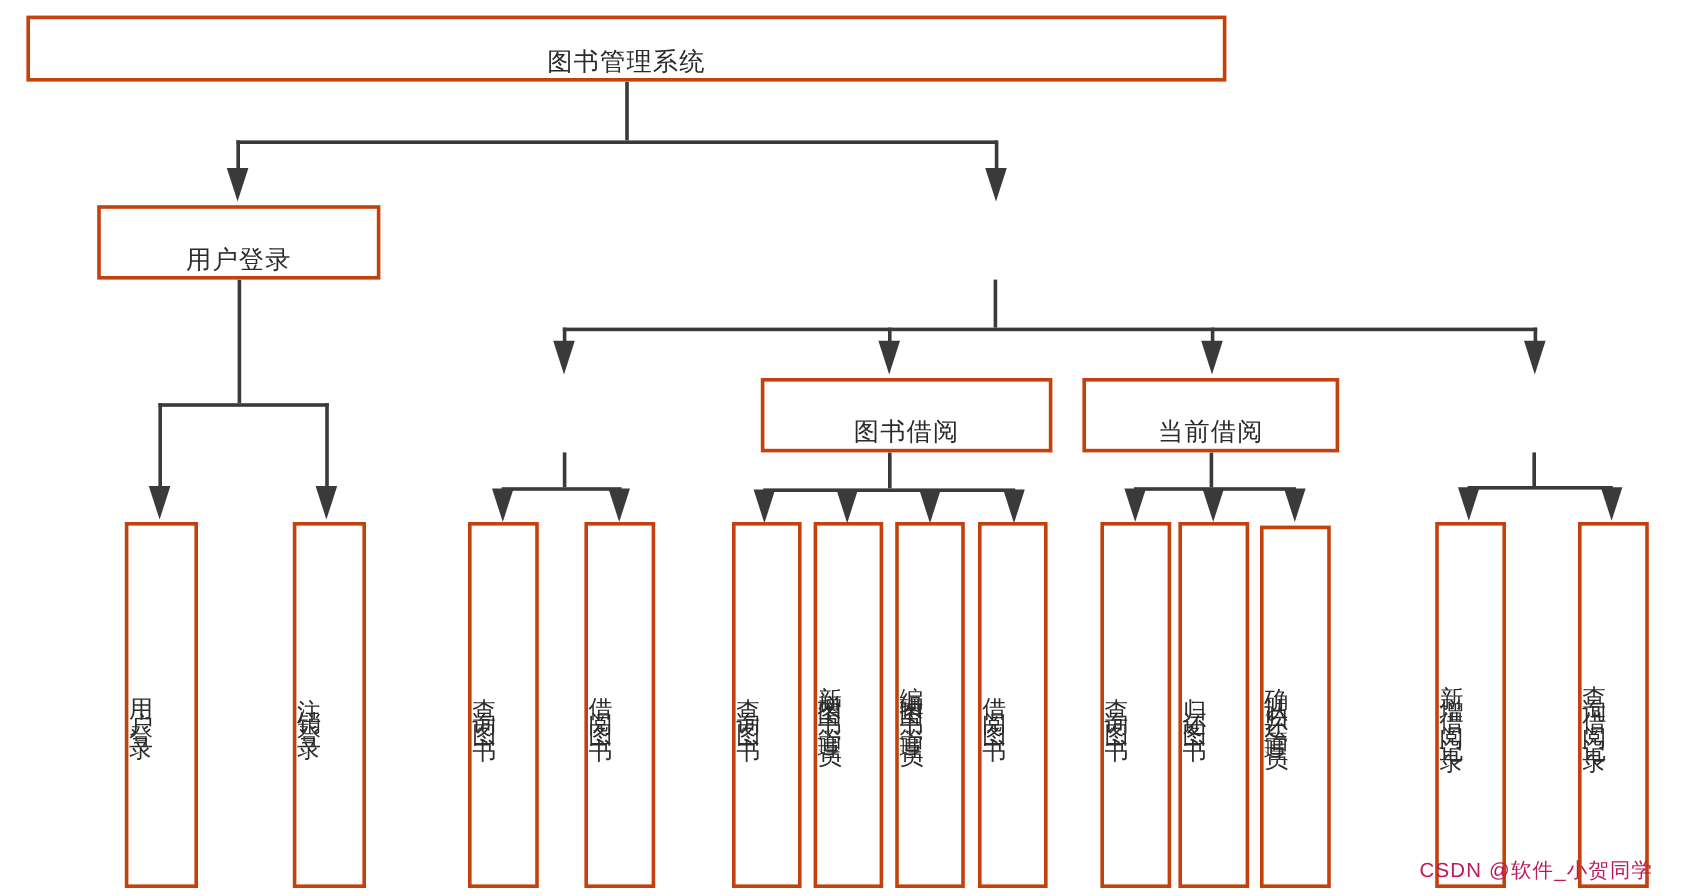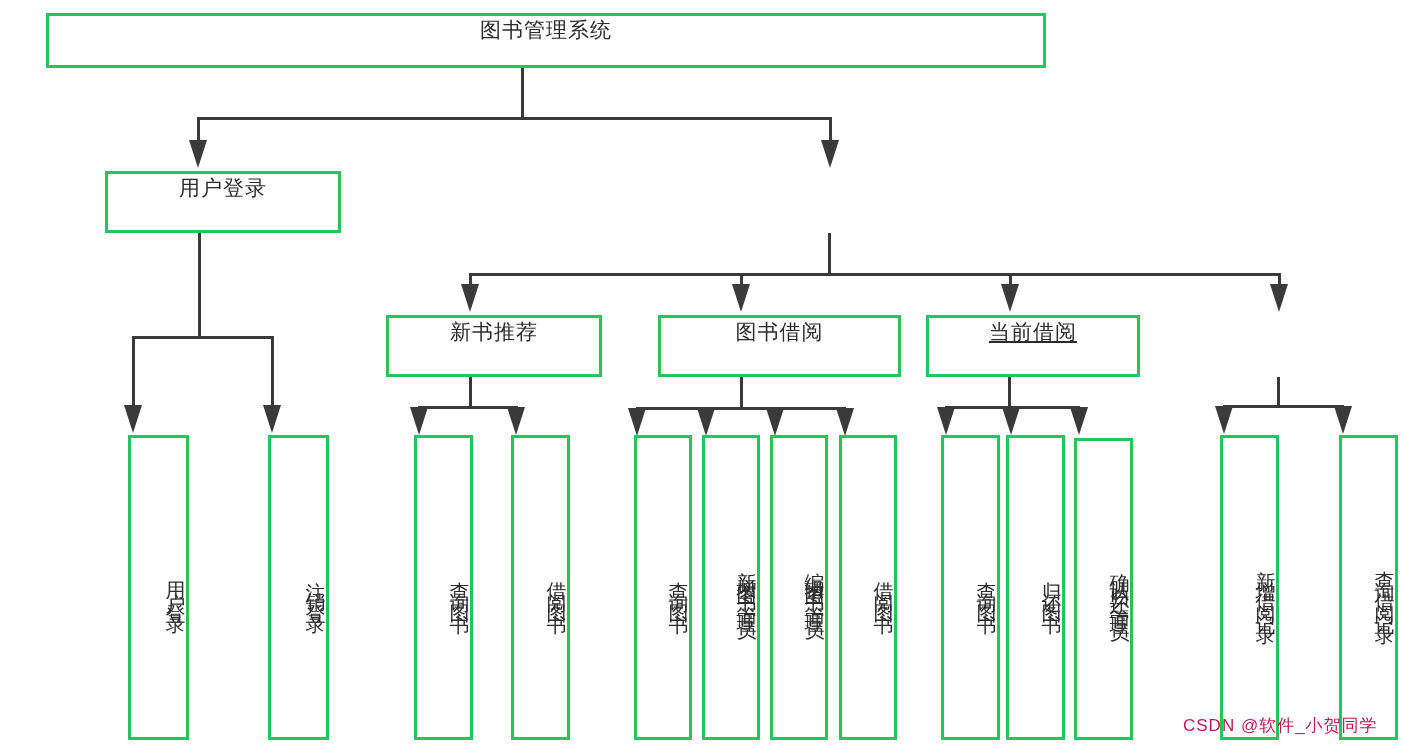--- a/index.html
+++ b/index.html
@@ -1,23 +1,23 @@
 <!DOCTYPE html>
 <html><head>
 <meta charset="utf-8">
 <style>
   html,body{margin:0;padding:0;background:#ffffff;}
   .canvas{
     position:relative;width:1405px;height:747px;background:#ffffff;overflow:hidden;
     font-family:"Liberation Sans","DejaVu Sans",sans-serif;color:#2b2b2b;
   }
   .node{
-    position:absolute;background:#ffffff;border:3px solid #22c55e;box-sizing:border-box;
-    display:flex;align-items:flex-start;justify-content:center;
-    font-size:21px;letter-spacing:1px;white-space:nowrap;z-index:2;margin-left:24px;
+    position:absolute;background:#ffffff;border:3px solid #c2410c;box-sizing:border-box;
+    display:flex;align-items:flex-end;justify-content:center;
+    font-size:21px;letter-spacing:1px;white-space:nowrap;z-index:2;
   }
   .vnode{
     writing-mode:vertical-rl;text-orientation:mixed;font-size:20px;
     letter-spacing:11px;line-height:1;white-space:normal;
   }
   .vnode.vlong{letter-spacing:7px;}
   .line{position:absolute;background:#3a3a3a;z-index:1;}
   .arrow{
     position:absolute;width:0;height:0;z-index:1;
     border-left:9px solid transparent;border-right:9px solid transparent;
@@ -59,27 +59,24 @@
   <div class="line" style="left:469px;top:273px;width:812px;height:3px;"></div>
   <div class="line" style="left:469px;top:273px;width:3px;height:13px;"></div>
   <div class="arrow" style="left:461px;top:284px;"></div>
   <div class="line" style="left:740px;top:273px;width:3px;height:13px;"></div>
   <div class="arrow" style="left:732px;top:284px;"></div>
   <div class="line" style="left:1009px;top:273px;width:3px;height:13px;"></div>
   <div class="arrow" style="left:1001px;top:284px;"></div>
   <div class="line" style="left:1278px;top:273px;width:3px;height:13px;"></div>
   <div class="arrow" style="left:1270px;top:284px;"></div>
 
-  <div class="node" style="left:362px;top:315px;width:216px;height:62px;">
-    <span>新书推荐</span>
-  </div>
   <div class="node" style="left:634px;top:315px;width:243px;height:62px;">
     <span>图书借阅</span>
   </div>
-  <div class="node" style="left:902px;top:315px;width:214px;height:62px;text-decoration:underline;">
+  <div class="node" style="left:902px;top:315px;width:214px;height:62px;">
     <span>当前借阅</span>
   </div>
 
   <div class="line" style="left:469px;top:377px;width:3px;height:29px;"></div>
   <div class="line" style="left:418px;top:406px;width:100px;height:3px;"></div>
   <div class="arrow" style="left:410px;top:407px;"></div>
   <div class="arrow" style="left:507px;top:407px;"></div>
 
   <div class="line" style="left:740px;top:377px;width:3px;height:30px;"></div>
   <div class="line" style="left:636px;top:407px;width:210px;height:3px;"></div>

